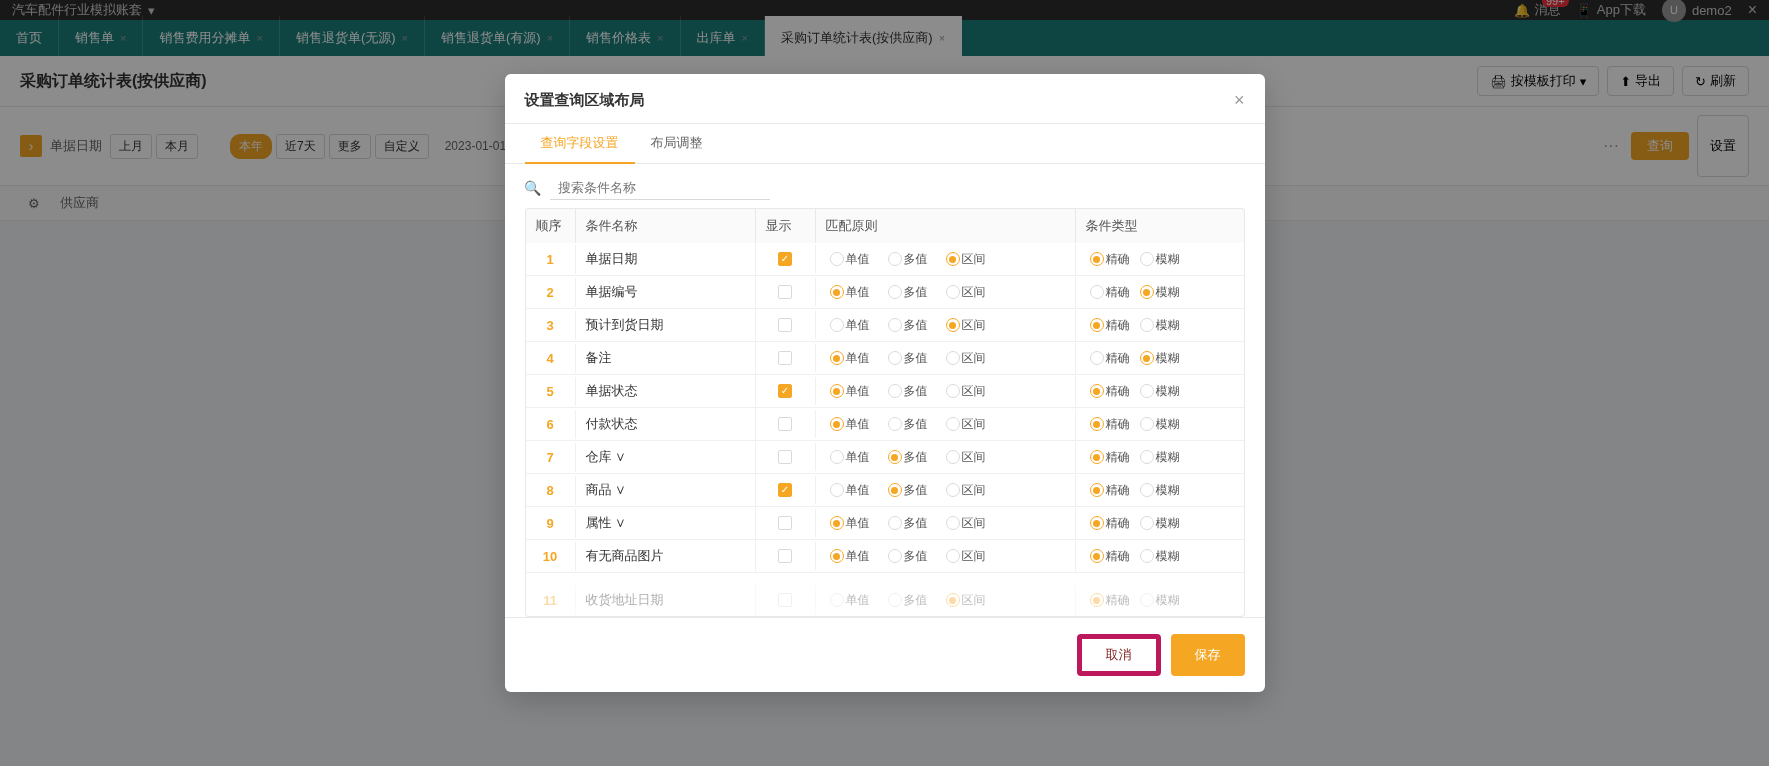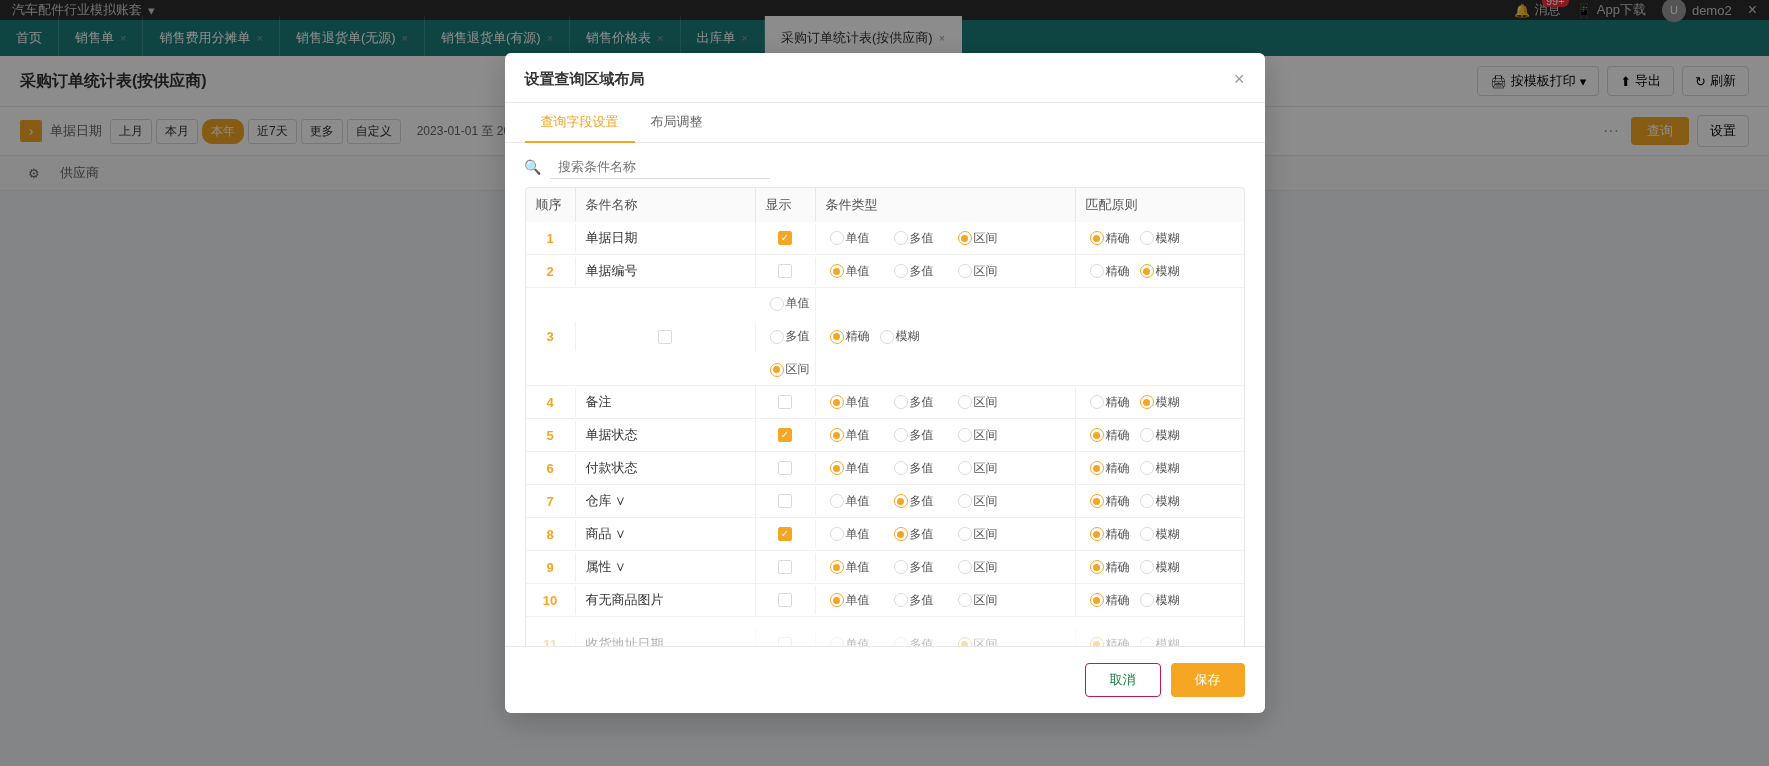--- a/index.html
+++ b/index.html
@@ -66,25 +66,25 @@
       display: flex;
       align-items: center;
       gap: 8px;
       border-bottom: 1px solid #e8e8e8;
       position: relative;
     }
     .filter-toggle { background: #f5a623; color: #fff; border: none; width: 22px; height: 22px; border-radius: 2px; cursor: pointer; font-size: 14px; display: flex; align-items: center; justify-content: center; }
     .filter-label { color: #666; font-size: 13px; }
     .filter-dates { display: flex; align-items: center; gap: 4px; }
     .filter-date-btn { padding: 3px 8px; border-radius: 3px; cursor: pointer; font-size: 12px; border: 1px solid #d9d9d9; background: #fff; color: #333; }
-    .filter-date-btn.active-orange { background: #f5a623; color: #fff; border-color: #f5a623; border-radius: 10px; }
+    .filter-date-btn.active-orange { background: #f5a623; color: #fff; border-color: #f5a623; border-radius: 10px; margin-left: 28px; }
     .filter-date-range { font-size: 12px; color: #666; margin-left: 8px; }
     .filter-right { margin-left: auto; display: flex; align-items: center; gap: 8px; }
     .btn-query { background: #f5a623; color: #fff; border: none; padding: 5px 16px; border-radius: 4px; cursor: pointer; font-size: 13px; }
-    .btn-settings { border: 1px solid #d9d9d9; background: #fff; padding: 6px 12px; border-radius: 4px; cursor: pointer; font-size: 13px; }
+    .btn-settings { border: 1px solid #d9d9d9; background: #fff; padding: 21px 12px; border-radius: 4px; cursor: pointer; font-size: 13px; }
     .btn-dots { border: none; background: transparent; cursor: pointer; color: #999; font-size: 16px; padding: 0 4px; }
 
     
     .table-area { background: #fff; margin: 0; padding: 0; }
     .table-header-row {
       display: flex;
       align-items: center;
       background: #fafafa;
       border-bottom: 1px solid #e8e8e8;
       padding: 8px 20px;
@@ -196,21 +196,21 @@
       color: #333;
       border-right: 1px solid #f0f0f0;
       display: flex;
       align-items: center;
     }
     .dt-cell:last-child { border-right: none; }
     .dt-cell.center { justify-content: center; }
     .dt-cell.num { color: #f5a623; font-weight: bold; justify-content: center; }
 
     
-    .radio-group { display: flex; align-items: flex-end; gap: 16px; flex-wrap: wrap; }
+    .radio-group { display: flex; align-items: flex-end; gap: 10px; flex-wrap: wrap; }
     .radio-item { display: flex; align-items: center; gap: 2px; font-size: 12px; color: #555; white-space: nowrap; padding: 0 4px; }
     .radio-dot {
       width: 14px; height: 14px; border-radius: 50%; border: 1.5px solid #d9d9d9;
       display: flex; align-items: center; justify-content: center; flex-shrink: 0;
     }
     .radio-dot.selected { border-color: #f5a623; }
     .radio-dot.selected::after { content: ''; width: 7px; height: 7px; border-radius: 50%; background: #f5a623; }
 
     
     .match-group { display: flex; align-items: center; gap: 2px; }
@@ -225,21 +225,21 @@
 
     
     .dialog-footer {
       padding: 16px 20px;
       display: flex;
       justify-content: flex-end;
       gap: 10px;
       border-top: 1px solid #e8e8e8;
     }
     .btn-cancel {
-      border: 1px solid #be185d; background: #fff; color: #15803d;
+      border: 5px solid #be185d; background: #fff; color: #7f1d1d;
       padding: 7px 24px; border-radius: 4px; cursor: pointer; font-size: 13px; text-align: center;
     }
     .btn-save {
       background: #f5a623; border: none; color: #fff;
       padding: 7px 24px; border-radius: 4px; cursor: pointer; font-size: 13px;
     }
 
     
     .dialog-table::-webkit-scrollbar { width: 6px; }
     .dialog-table::-webkit-scrollbar-track { background: #f5f5f5; }
@@ -369,22 +369,22 @@
     <div class="dialog-search">
       <span class="search-icon-svg">🔍</span>
       <input type="text" placeholder="搜索条件名称" style="">
     </div>
 
     <div class="dialog-table">
       <div class="dt-head" id="dt-head">
           <div class="dt-head-cell">顺序</div>
           <div class="dt-head-cell">条件名称</div>
           <div class="dt-head-cell">显示</div>
+          <div class="dt-head-cell">匹配原则</div>
           <div class="dt-head-cell">条件类型</div>
-          <div class="dt-head-cell">匹配原则</div>
         </div>
       <div class="dt-body" id="dt-body">
           <div class="dt-row">
             <div class="dt-cell num">1</div>
             <div class="dt-cell">单据日期</div>
             <div class="dt-cell center">
               <div class="cb checked"></div>
             </div>
             <div class="dt-cell">
               <div class="radio-group">
@@ -445,20 +445,21 @@
                 </div>
                 <div class="radio-item">
                   <div class="radio-dot selected"></div>
                   <span>模糊</span>
                 </div>
               </div>
             </div>
           </div>
           <div class="dt-row">
             <div class="dt-cell num">3</div>
+            <div class="dt-cell">预计到货日期</div>
             <div class="dt-cell center">
               <div class="cb"></div>
             </div>
             <div class="dt-cell">
               <div class="radio-group">
                 <div class="radio-item">
                   <div class="radio-dot"></div>
                   <span>单值</span>
                 </div>
                 <div class="radio-item">

